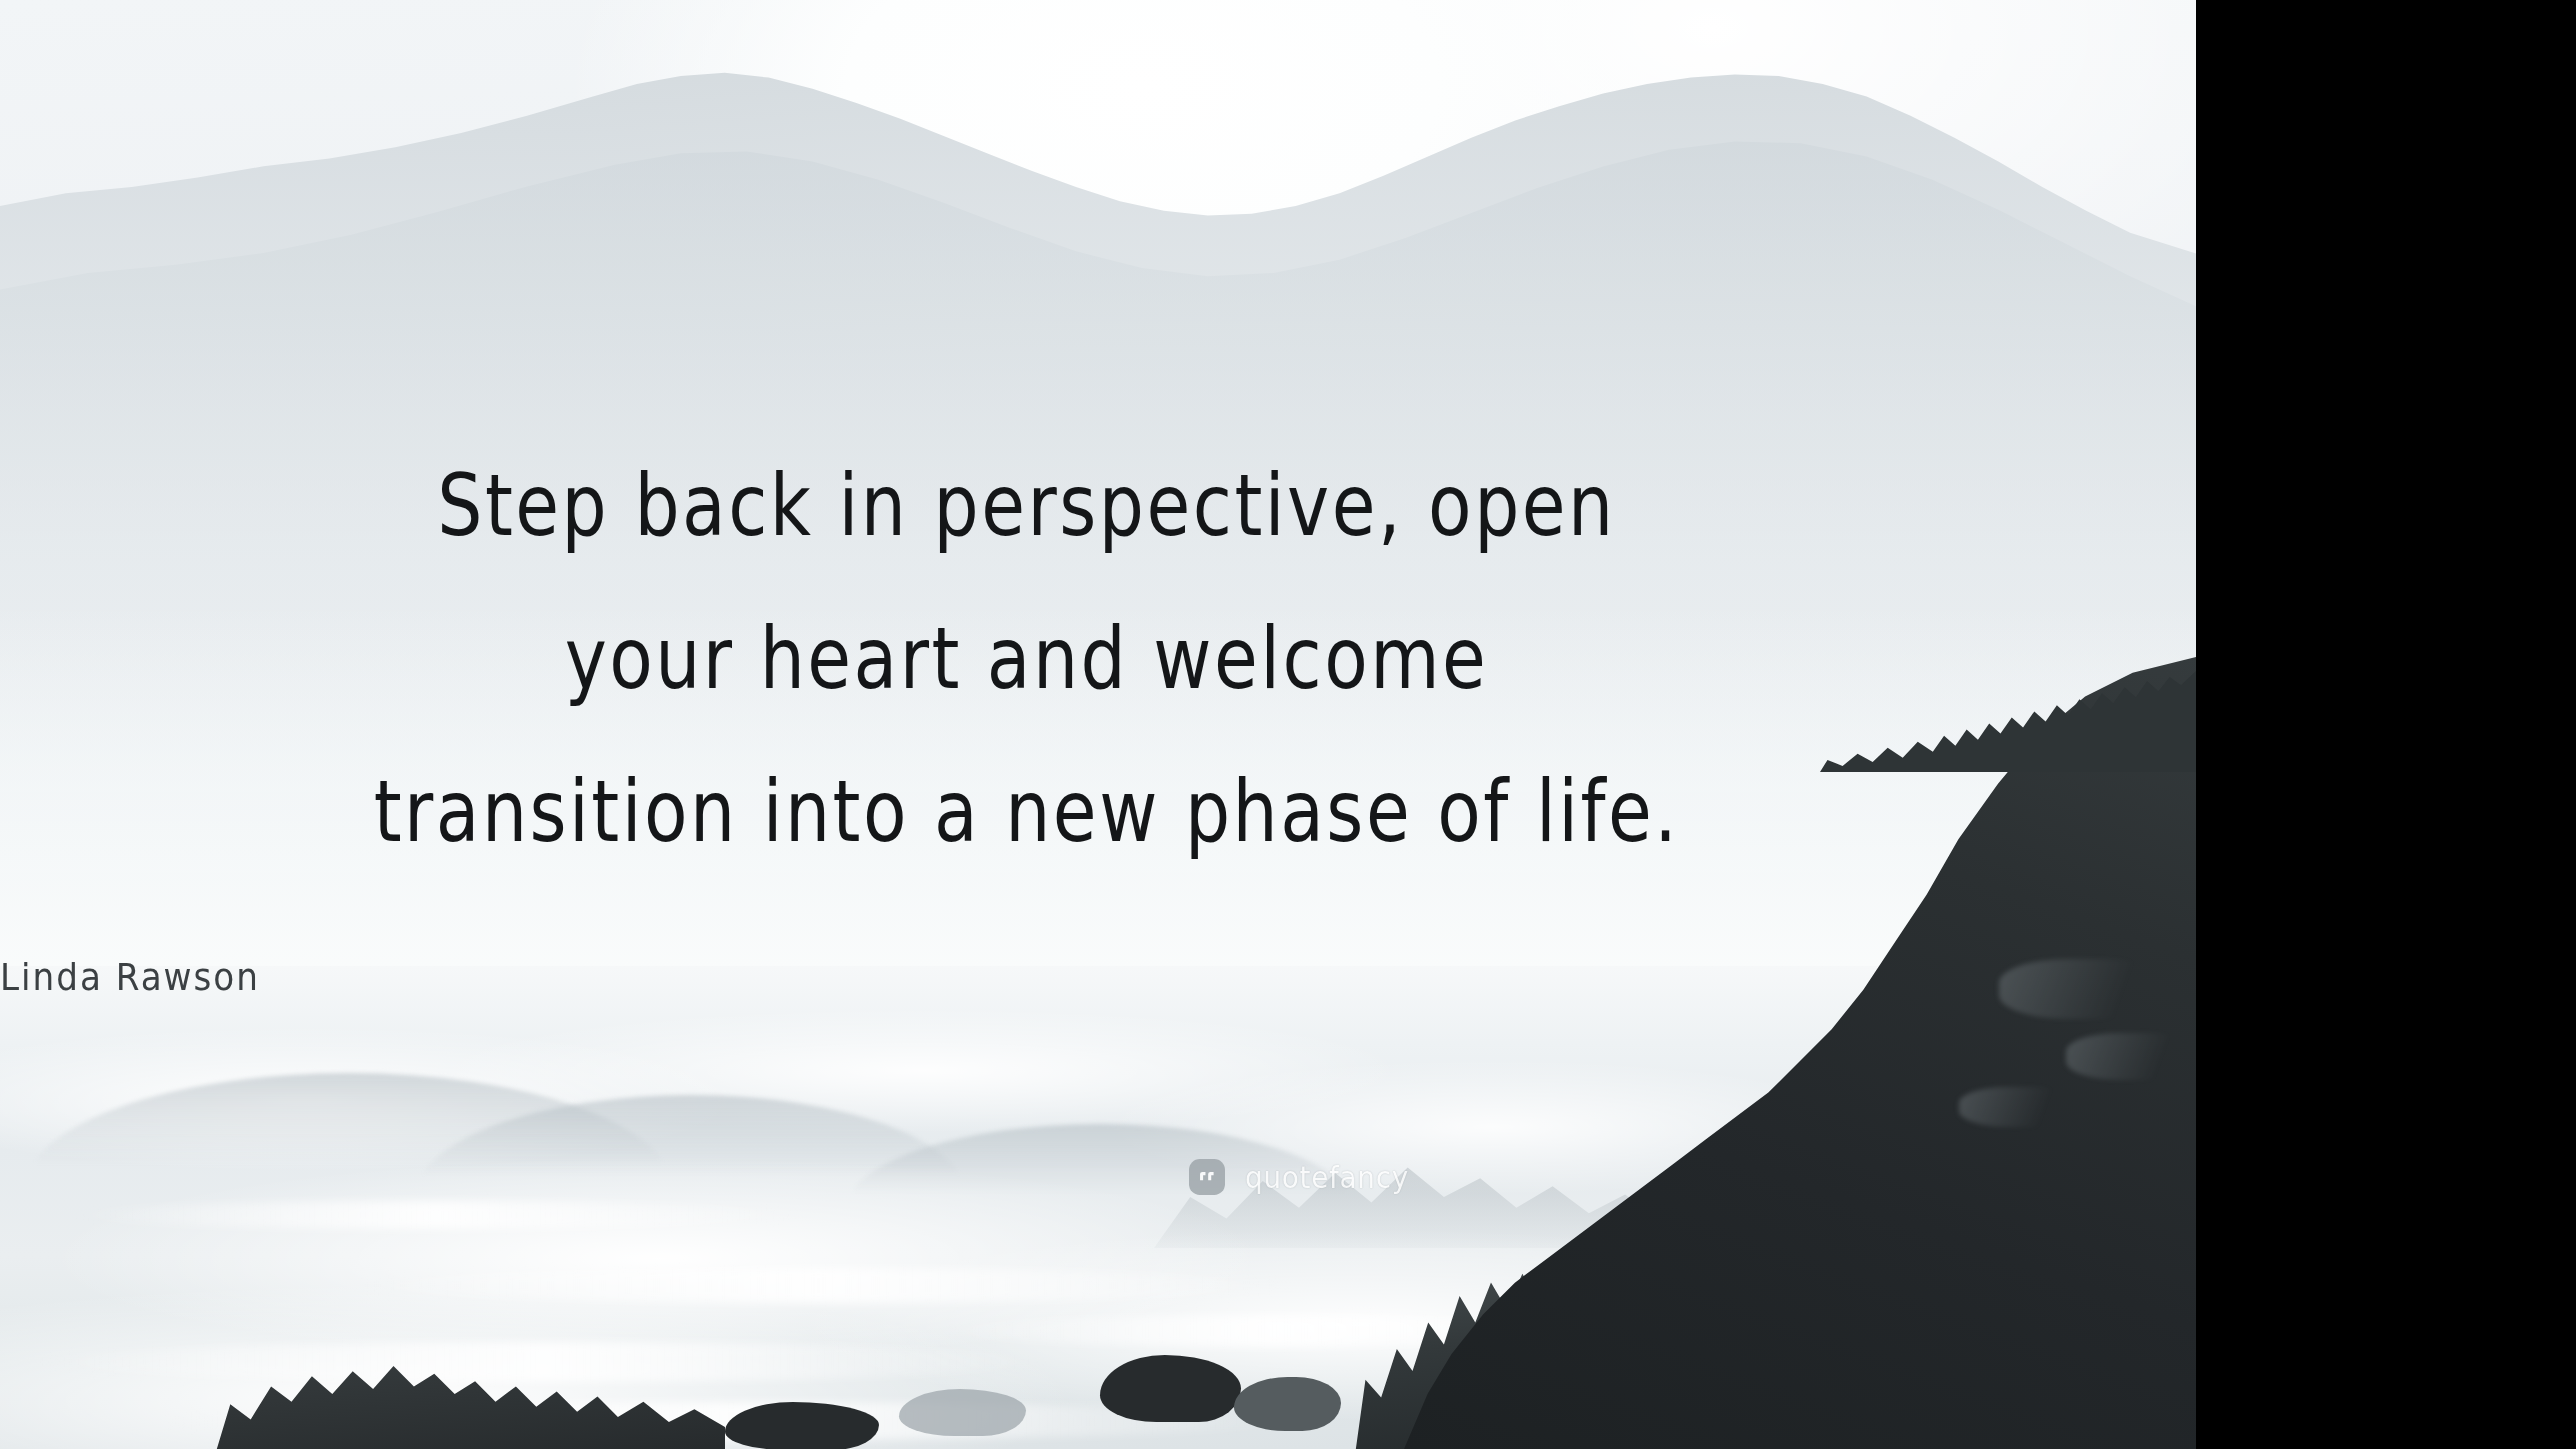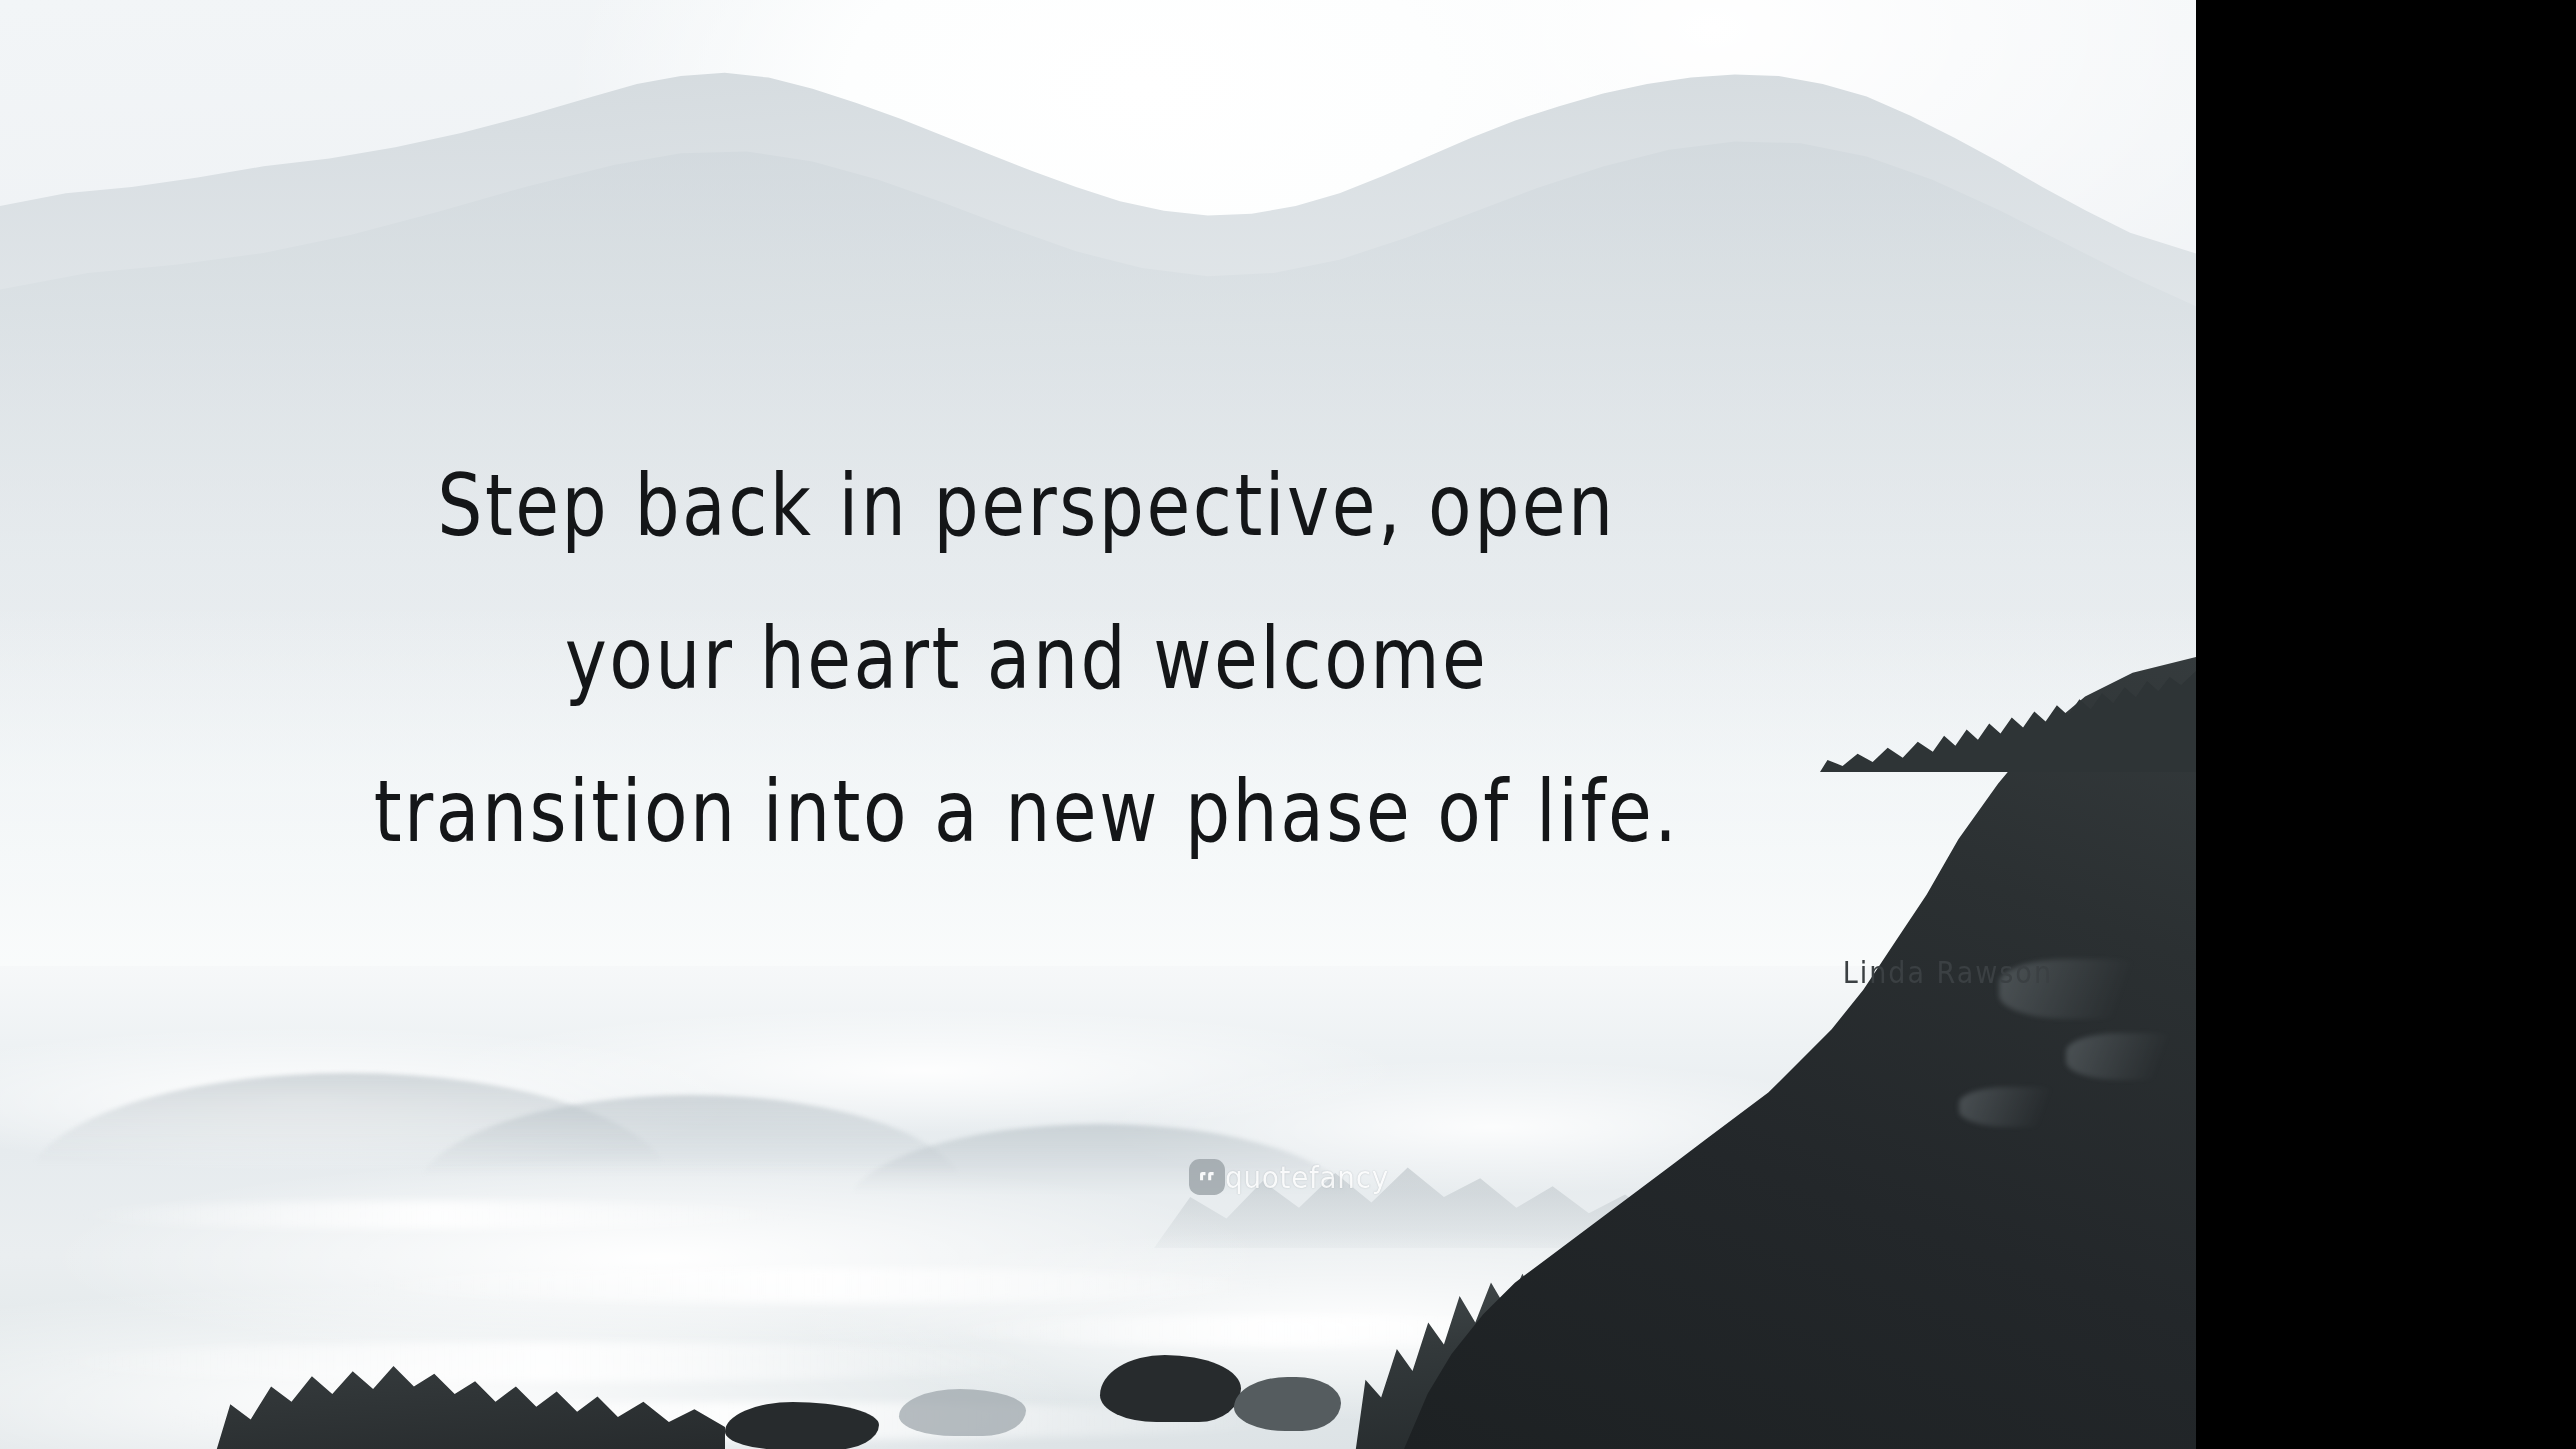--- a/index.html
+++ b/index.html
@@ -229,35 +229,35 @@
     letter-spacing:2.7px;
     line-height:153px;
     white-space:nowrap;
     transform:scaleX(.92);
     transform-origin:center;
   }
   .attribution{
     position:absolute;
     left:0;top:955px;
     width:2053px;
-    text-align:right;
+    text-align:left;
     z-index:40;
     color:#3b4043;
     font-family:"DejaVu Sans Condensed","Liberation Sans",sans-serif;
-    font-size:30px;
+    font-size:38px;
     font-weight:200;
     letter-spacing:2px;
     white-space:nowrap;
   }
 
   
   .watermark{
     position:absolute;
     left:1189px;top:1159px;
-    display:flex;align-items:center;gap:0;
+    display:flex;align-items:center;gap:20px;
     z-index:50;
     opacity:.80;
   }
   .wm-badge{
     width:36px;height:36px;border-radius:10.7px;
     background:#9ba3a8;
     display:flex;align-items:center;justify-content:center;
     flex:0 0 auto;
   }
   .wm-badge svg{display:block;}

